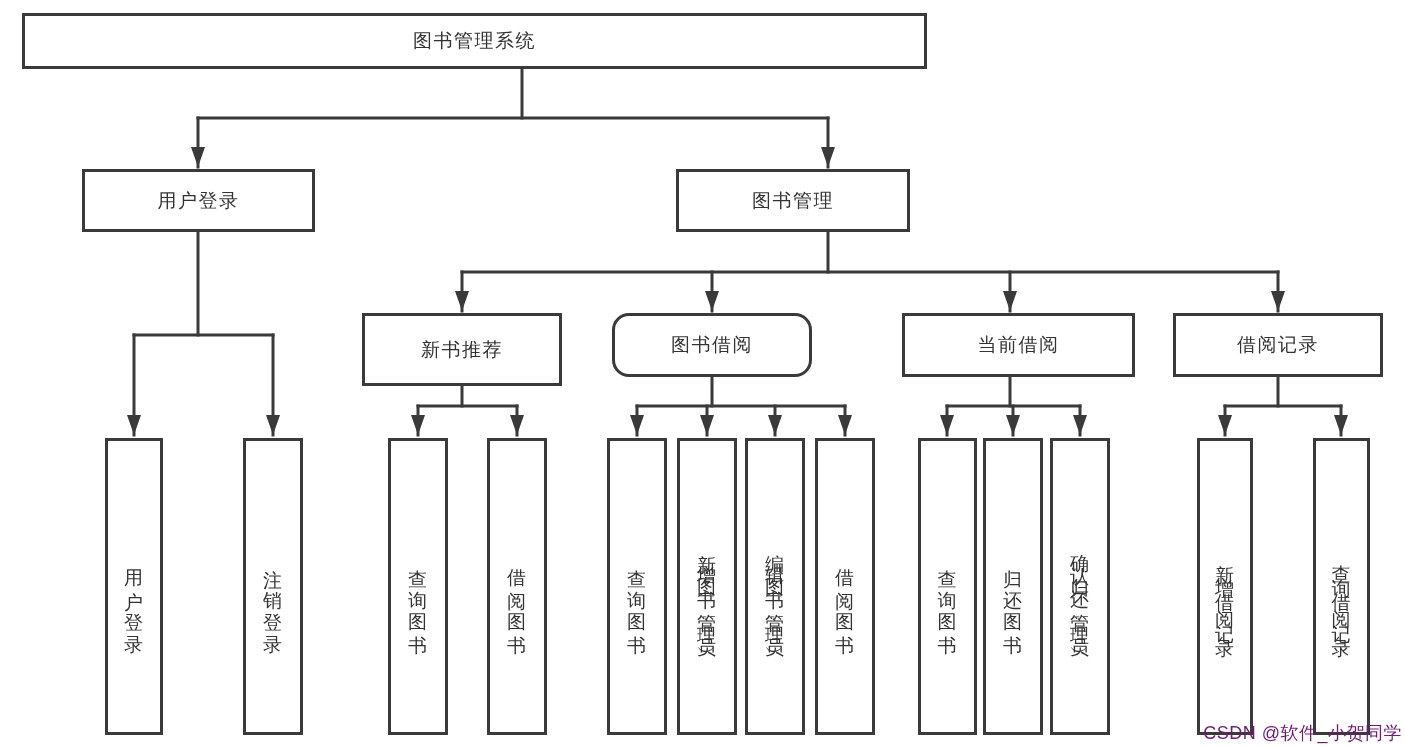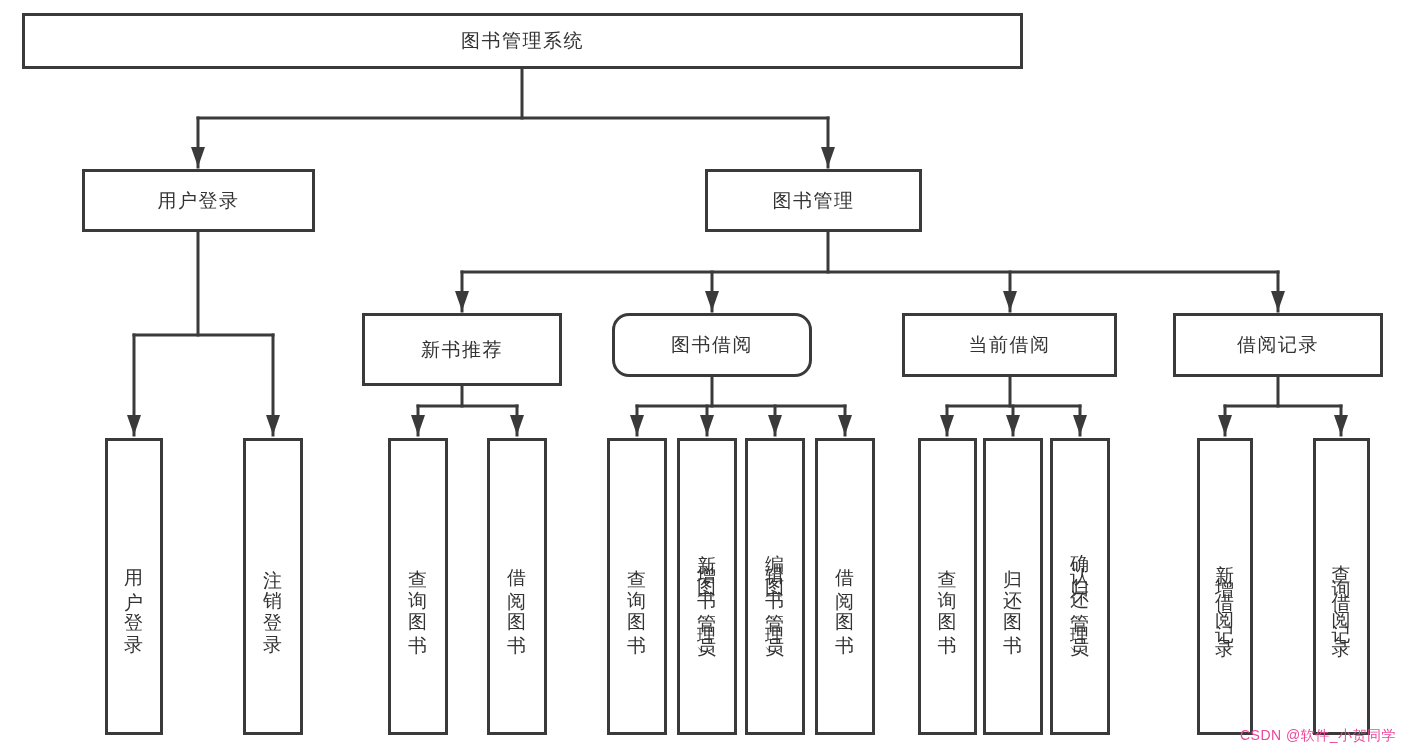--- a/index.html
+++ b/index.html
@@ -34,24 +34,24 @@
     line-height: 1;
     font-size: 19px;
     white-space: nowrap;
   }
   .v4 span { letter-spacing: 22px; margin-bottom: -22px; }
   .v6 span { letter-spacing: 15px; margin-bottom: -15px; }
   .v9 span { letter-spacing: 12px; margin-bottom: -12px; }
 
   .watermark {
     position: absolute;
-    right: 9px;
+    right: 3px;
     bottom: 2px;
-    font-size: 14px;
-    color: #ec4899;
+    font-size: 18px;
+    color: #701a75;
     letter-spacing: 0.5px;
     z-index: 6;
     white-space: nowrap;
   }
 </style>
 </head>
 <body>
 
 <div class="canvas">
 
@@ -98,28 +98,28 @@
       <line x1="1013" y1="406" x2="1013" y2="435" marker-end="url(#arrow)"></line>
       <line x1="1080" y1="406" x2="1080" y2="435" marker-end="url(#arrow)"></line>
 
       <path d="M1278,377 L1278,406"></path>
       <path d="M1225,406 L1341,406"></path>
       <line x1="1225" y1="406" x2="1225" y2="435" marker-end="url(#arrow)"></line>
       <line x1="1341" y1="406" x2="1341" y2="435" marker-end="url(#arrow)"></line>
     </g>
   </svg>
 
-  <div class="node h" style="left:22px; top:13px; width:1001px; height:56px;">图书管理系统</div>
+  <div class="node h" style="left:22px; top:13px; width:905px; height:56px;">图书管理系统</div>
 
   <div class="node h" style="left:82px; top:169px; width:233px; height:63px;">用户登录</div>
-  <div class="node h" style="left:705px; top:169px; width:217px; height:63px;">图书管理</div>
+  <div class="node h" style="left:676px; top:169px; width:234px; height:63px;">图书管理</div>
 
   <div class="node h" style="left:362px; top:313px; width:200px; height:73px;">新书推荐</div>
   <div class="node h" style="left:612px; top:313px; width:200px; height:64px;border-radius:17px;">图书借阅</div>
-  <div class="node h" style="left:902px; top:313px; width:215px; height:64px;text-align:center;">当前借阅</div>
+  <div class="node h" style="left:902px; top:313px; width:233px; height:64px;text-align:center;">当前借阅</div>
   <div class="node h" style="left:1173px; top:313px; width:210px; height:64px;">借阅记录</div>
 
   <div class="node v v4" style="left:105px; top:438px; width:58px; height:297px;">
     <span>用户登录</span>
   </div>
   <div class="node v v4" style="left:243px; top:438px; width:60px; height:297px;">
     <span>注销登录</span>
   </div>
 
   <div class="node v v4" style="left:388px; top:438px; width:60px; height:297px;">

